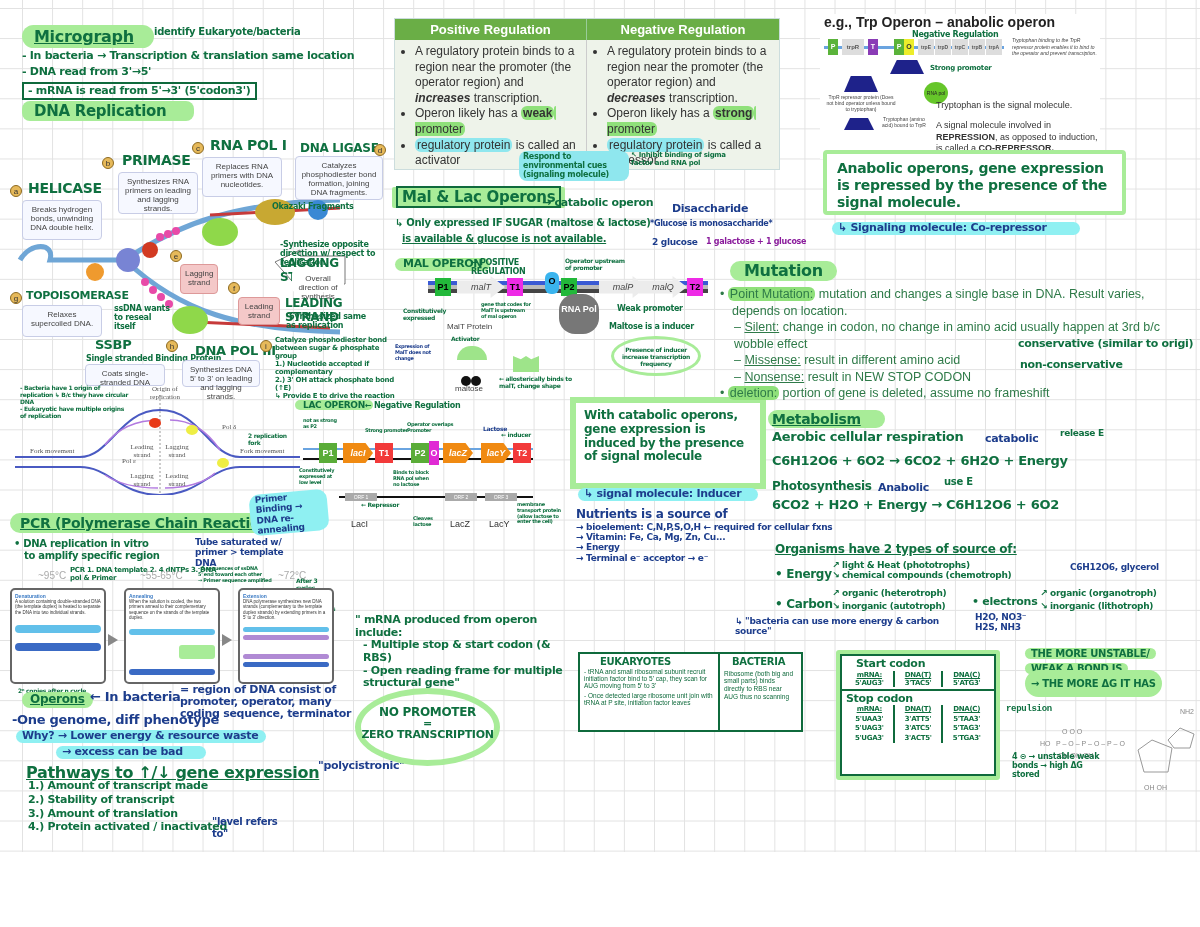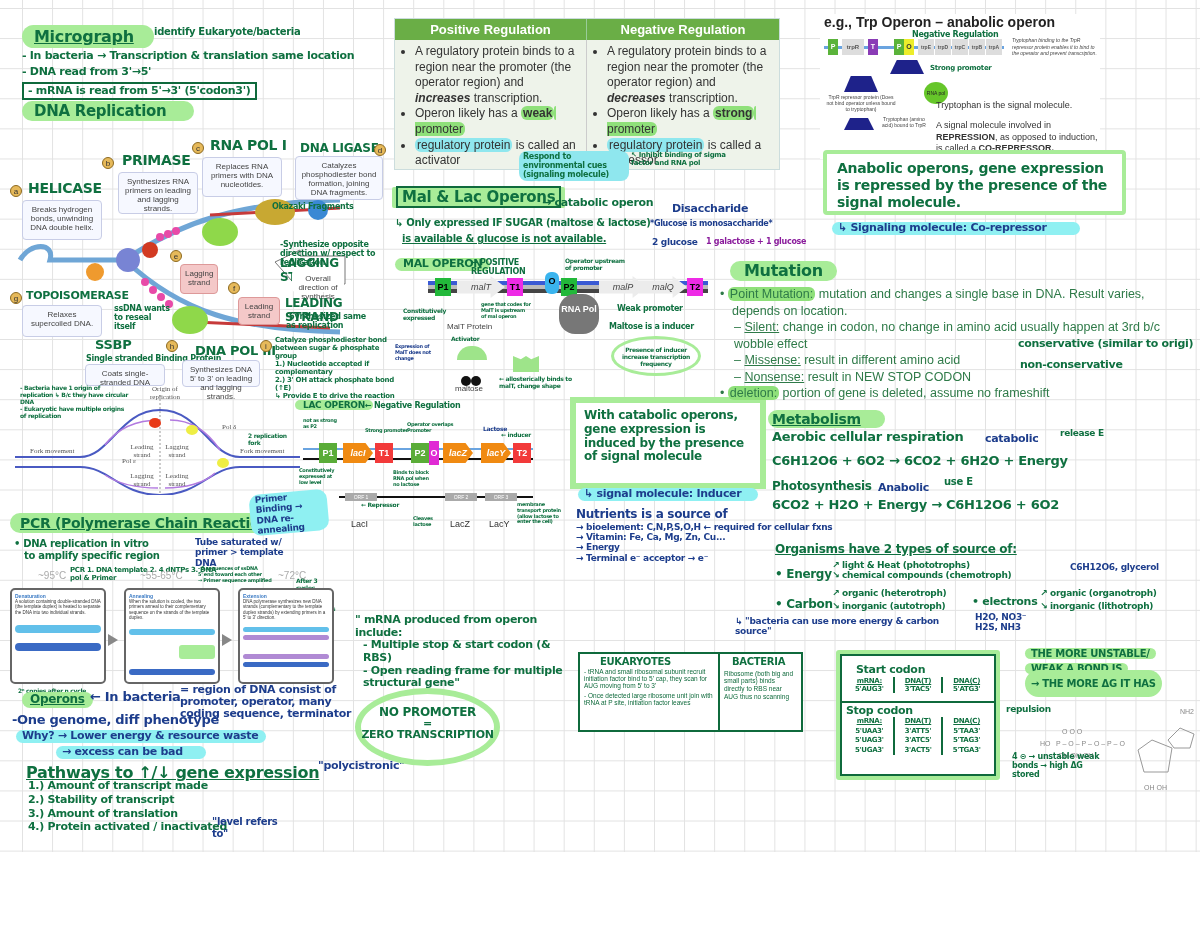--- a/index.html
+++ b/index.html
@@ -40,21 +40,21 @@
 <body>
 
 <div class="page">
 
   <div class="abs hand g" style="left:22px;top:28px;width:370px;">
     <span class="hl-g u" style="font-size:16px;padding:2px 20px 2px 12px;">Micrograph</span>
     <span style="position:absolute;left:132px;top:-2px;font-size:10px;">identify Eukaryote/bacteria</span>
     <div style="font-size:11px;margin-top:4px;">- In bacteria → Transcription &amp; translation same location</div>
     <div style="font-size:11px;margin-top:3px;">- DNA read from 3'→5'</div>
     <div style="font-size:11px;margin-top:3px;display:inline-block;border:2px solid #0f6a3c;padding:1px 4px;">- mRNA is read from 5'→3' (5'codon3')</div>
-    <div style="margin-top:2px;"><span class="hl-g" style="font-size:15px;padding:1px 28px 1px 12px;">DNA Replication</span></div>
+    <div style="margin-top:2px;"><span class="hl-g" style="font-size:15px;padding:1px 28px 1px 12px;border-radius:8px;">DNA Replication</span></div>
   </div>
 
   <div class="abs" style="left:10px;top:142px;width:380px;height:245px;">
 
     <svg class="abs" width="380" height="245" style="left:0;top:0;">
       <path d="M10 118 C 20 100, 45 100, 40 118 L110 118" stroke="#6fa6d6" stroke-width="5" fill="none"></path>
       <path d="M115 118 C 170 80, 230 60, 330 58" stroke="#6fa6d6" stroke-width="5" fill="none"></path>
       <path d="M200 73 L330 66" stroke="#c63a3a" stroke-width="3" fill="none"></path>
       <path d="M115 118 C 170 170, 230 188, 330 190" stroke="#6fa6d6" stroke-width="5" fill="none"></path>
       <path d="M185 180 L320 186" stroke="#c63a3a" stroke-width="3" fill="none"></path>
@@ -424,21 +424,21 @@
       <div style="font-size:6.5px;color:#0f6a3c;line-height:1.15;margin-top:2px;">- Once detected large ribosome unit join with tRNA at P site, initiation factor leaves</div>
     </div>
     <div style="flex:1;padding:2px 4px;">
       <div class="hand g" style="font-size:10px;padding-left:8px;">BACTERIA</div>
       <div style="font-size:6.5px;color:#0f6a3c;line-height:1.2;margin-top:2px;">Ribosome (both big and small parts) binds directly to RBS near AUG thus no scanning</div>
     </div>
   </div>
 
   <div class="abs" style="left:836px;top:650px;width:164px;height:130px;background:#a8ec98;padding:4px;border-radius:3px;">
     <div class="hand g" style="background:#fff;border:2px solid #0f6a3c;height:100%;">
-      <div style="border-bottom:2px solid #0f6a3c;padding:8px 4px;">
+      <div style="border-bottom:2px solid #0f6a3c;padding:2px 4px;">
         <div style="font-size:11px;padding-left:10px;">Start codon</div>
         <div style="display:flex;font-size:7px;text-align:center;">
           <div style="flex:1;">
               <div class="u">mRNA:</div>
               <div>5'AUG3'</div>
             </div>
           <div style="flex:1;border-left:2px solid #0f6a3c;">
               <div class="u">DNA(T)</div>
               <div>3'TAC5'</div>
             </div>
@@ -472,21 +472,21 @@
         </div>
       </div>
     </div>
   </div>
 
   <div class="abs hand g" style="left:1025px;top:646px;font-size:10px;line-height:1.5;">
     <div><span class="hl-g" style="padding:0 6px;">THE MORE UNSTABLE/</span></div>
     <div><span class="hl-g" style="padding:0 6px;">WEAK A BOND IS</span></div>
     <div><span class="hl-g" style="padding:8px 6px;">→ THE MORE ΔG IT HAS</span></div>
   </div>
-  <div class="abs hand g" style="left:1006px;top:704px;font-size:9px;">repulsion</div>
+  <div class="abs hand g" style="left:1006px;top:704px;font-size:9px;font-family:Liberation Mono, monospace;">repulsion</div>
   <svg class="abs" width="160" height="100" style="left:1040px;top:700px;">
     <g stroke="#999" stroke-width="1" fill="none" font-family="Liberation Sans, sans-serif" font-size="7" fill-opacity="1">
       <text x="0" y="46" fill="#888" stroke="none">HO</text>
       <text x="16" y="46" fill="#888" stroke="none">P – O – P – O – P – O</text>
       <text x="18" y="58" fill="#888" stroke="none">OH     OH     OH</text>
       <text x="22" y="34" fill="#888" stroke="none">O       O       O</text>
       <path d="M98 50 L112 40 L132 48 L128 72 L104 72 Z"></path>
       <path d="M128 40 L140 28 L154 34 L150 48 L134 48 Z"></path>
       <text x="140" y="14" fill="#888" stroke="none">NH2</text>
       <text x="104" y="90" fill="#888" stroke="none">OH  OH</text>

